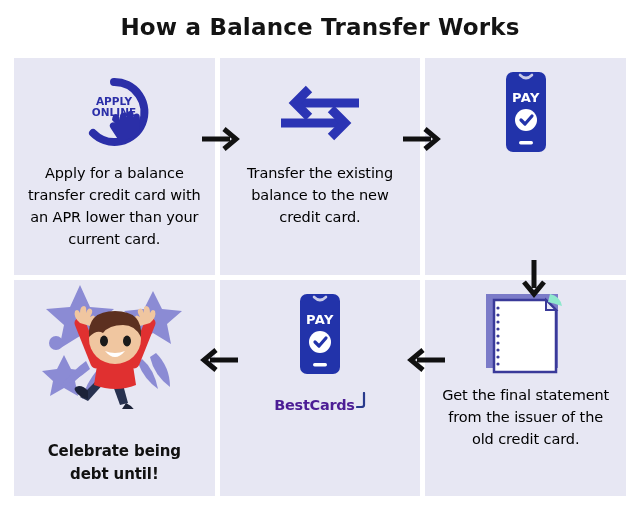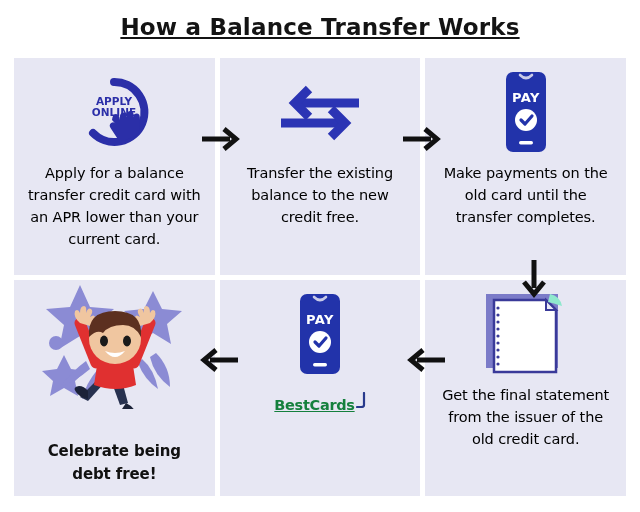--- a/index.html
+++ b/index.html
@@ -23,21 +23,20 @@
     position: absolute;
     top: 14px;
     left: 0;
     width: 640px;
     text-align: center;
     font-family: "DejaVu Sans", sans-serif;
     font-size: 23px;
     font-weight: bold;
     letter-spacing: 0.2px;
     color: #141414;
-    text-decoration: underline;
   }
   .grid {
     position: absolute;
     left: 14px;
     top: 58px;
     width: 612px;
     height: 438px;
     display: grid;
     grid-template-columns: 1fr 1fr 1fr;
     grid-template-rows: 1fr 1fr;
@@ -90,23 +89,22 @@
   .logo {
     display: flex;
     align-items: flex-end;
     justify-content: center;
     margin-top: 8px;
   }
   .logo-text {
     font-family: "DejaVu Sans", sans-serif;
     font-size: 14.5px;
     font-weight: bold;
-    color: #15803d;
+    color: #4c1d95;
     letter-spacing: -0.3px;
-    text-decoration: underline;
   }
   .logo-swoosh { margin-left: 1px; margin-bottom: 1px; }
 </style>
 </head>
 <body>
 
 <div class="infographic">
 
   <div class="title">How a Balance Transfer Works</div>
 
@@ -134,37 +132,36 @@
           <svg width="90" height="62" viewBox="0 0 90 62">
             <g fill="none" stroke="#2b34b4" stroke-width="9" stroke-linecap="butt" stroke-linejoin="miter">
               <path d="M84 22 H22"></path>
               <path d="M34 8 L20 22 L34 36"></path>
               <path d="M6 42 H68"></path>
               <path d="M56 28 L70 42 L56 56"></path>
             </g>
           </svg>
         </span>
       </div>
-      <div class="panel-text">Transfer the existing balance to the new credit free.</div>
+      <div class="panel-text">Transfer the existing balance to the new credit card.</div>
     </div>
 
     <div class="panel">
       <div class="icon-slot">
         <span>
           <svg width="48" height="84" viewBox="0 0 48 84">
             <rect x="4" y="2" width="40" height="80" rx="7" fill="#2233aa"></rect>
             <path d="M18 5 q6 6 12 0" fill="none" stroke="#c9cbe8" stroke-width="2.6" stroke-linecap="round"></path>
             <text x="24" y="32" text-anchor="middle" font-family="DejaVu Sans, sans-serif" font-size="13" font-weight="bold" fill="#ffffff" letter-spacing="0.5">PAY</text>
             <circle cx="24" cy="50" r="11" fill="#ffffff"></circle>
             <path d="M19 50 l4 4 l7 -8" fill="none" stroke="#2233aa" stroke-width="3.2" stroke-linecap="round" stroke-linejoin="round"></path>
             <rect x="17" y="71" width="14" height="3.4" rx="1.7" fill="#ffffff"></rect>
           </svg>
         </span>
       </div>
-      <div class="panel-text">Make payments on the old card until the transfer completes.</div>
     </div>
 
     <div class="panel">
       <div class="icon-slot tall">
         <span>
           <svg width="152" height="128" viewBox="0 0 152 128">
 
             <g fill="#8b8bd4">
               <path d="M42 4 L52 26 L76 28 L58 44 L63 68 L42 55 L21 68 L26 44 L8 28 L32 26 Z"></path>
               <path d="M115 10 L124 28 L144 30 L129 43 L133 63 L115 52 L97 63 L101 43 L86 30 L106 28 Z"></path>
@@ -196,21 +193,21 @@
             <path d="M60 78 q16 -8 34 0 l4 26 q-20 8 -42 0 z" fill="#e03030"></path>
 
             <ellipse cx="77" cy="58" rx="26" ry="25" fill="#f0c6a0"></ellipse>
             <path d="M51 56 q-2 -26 26 -26 q28 0 26 26 q-6 -12 -18 -12 q-14 0 -20 8 q-6 -4 -14 4 z" fill="#5c3020"></path>
             <ellipse cx="66" cy="60" rx="4" ry="5.4" fill="#1a1a1a"></ellipse>
             <ellipse cx="89" cy="60" rx="4" ry="5.4" fill="#1a1a1a"></ellipse>
             <path d="M67 70 q10 12 20 0 q-10 4 -20 0 z" fill="#ffffff"></path>
           </svg>
         </span>
       </div>
-      <div class="panel-text bold panel-cap">Celebrate being debt free!</div>
+      <div class="panel-text bold panel-cap">Celebrate being debt until!</div>
     </div>
 
     <div class="panel">
       <div class="icon-slot">
         <span>
           <svg width="48" height="84" viewBox="0 0 48 84">
             <rect x="4" y="2" width="40" height="80" rx="7" fill="#2233aa"></rect>
             <path d="M18 5 q6 6 12 0" fill="none" stroke="#c9cbe8" stroke-width="2.6" stroke-linecap="round"></path>
             <text x="24" y="32" text-anchor="middle" font-family="DejaVu Sans, sans-serif" font-size="13" font-weight="bold" fill="#ffffff" letter-spacing="0.5">PAY</text>
             <circle cx="24" cy="50" r="11" fill="#ffffff"></circle>

